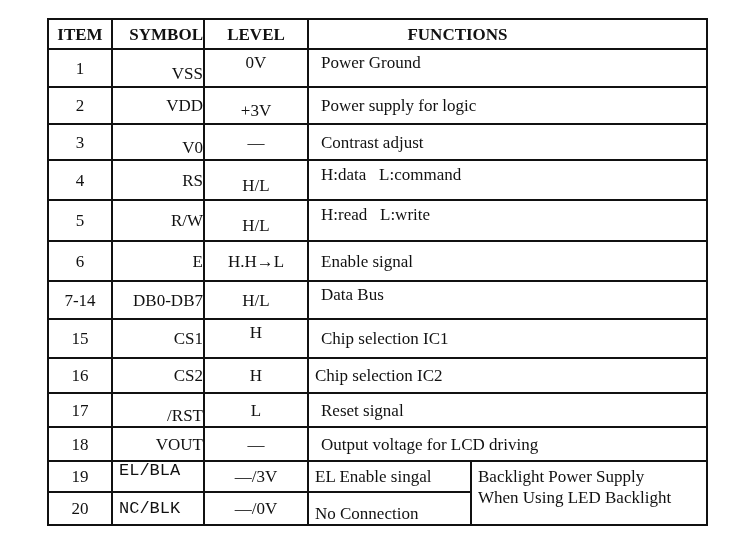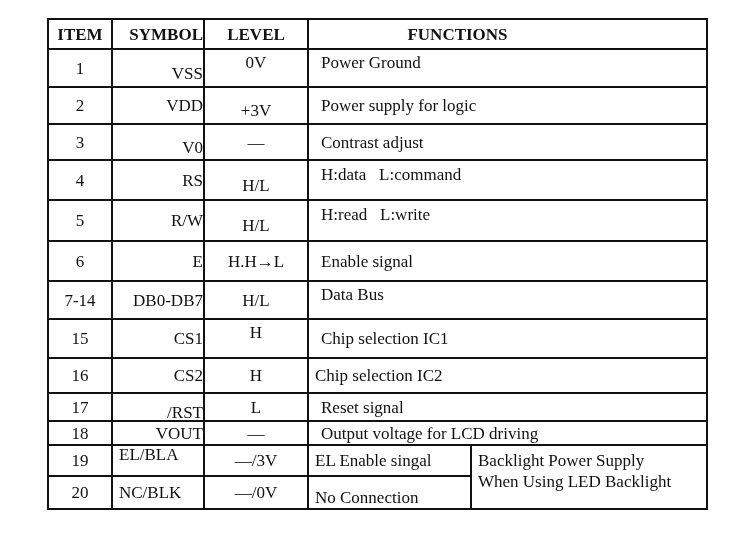--- a/index.html
+++ b/index.html
@@ -20,21 +20,21 @@
   }
   table.pins th { font-weight: bold; height: 28px; font-size: 17px; }
   .c-item { width: 64px; text-align: center; }
   .c-sym { width: 92px; text-align: right; }
   .c-lvl { width: 104px; text-align: center; border-radius: 14px; }
   .c-fn { text-align: left; padding-left: 12px !important; border-radius: 7px; }
   .c-fn2 { text-align: left; padding-left: 6px !important; }
   th.c-fn { text-align: center; padding-left: 0 !important; padding-right: 100px !important; }
   .sub { position: relative; top: 5px; }
   .sup { position: relative; top: -6px; margin-top: 21px; }
-  .sym-left { text-align: left; padding-left: 6px !important; }
+  .sym-left { text-align: left; padding-left: 6px !important; font-family: Liberation Mono, monospace; }
 </style>
 </head>
 <body>
 
 <table class="pins">
   <colgroup>
     <col style="width:64px">
     <col style="width:92px">
     <col style="width:104px">
     <col style="width:163px">
@@ -96,27 +96,27 @@
       <td class="c-sym">CS1</td>
       <td class="c-lvl"><span class="sup">H</span></td>
       <td class="c-fn" colspan="2">Chip selection IC1</td>
     </tr>
     <tr style="height:35px">
       <td class="c-item">16</td>
       <td class="c-sym">CS2</td>
       <td class="c-lvl">H</td>
       <td class="c-fn c-fn2" colspan="2">Chip selection IC2</td>
     </tr>
-    <tr style="height:28px">
+    <tr style="height:34px">
       <td class="c-item">17</td>
       <td class="c-sym"><span class="sub">/RST</span></td>
       <td class="c-lvl">L</td>
       <td class="c-fn" colspan="2">Reset signal</td>
     </tr>
-    <tr style="height:24px">
+    <tr style="height:34px">
       <td class="c-item">18</td>
       <td class="c-sym">VOUT</td>
       <td class="c-lvl">—</td>
       <td class="c-fn" colspan="2">Output voltage for LCD driving</td>
     </tr>
     <tr style="height:31px">
       <td class="c-item">19</td>
       <td class="c-sym sym-left"><span class="sup">EL/BLA</span></td>
       <td class="c-lvl">—/3V</td>
       <td class="c-fn c-fn2">EL Enable singal</td>

